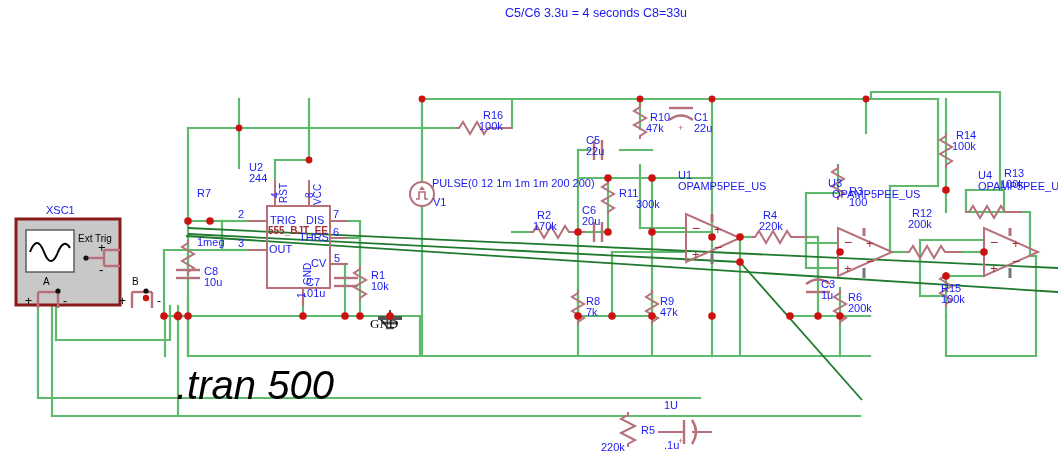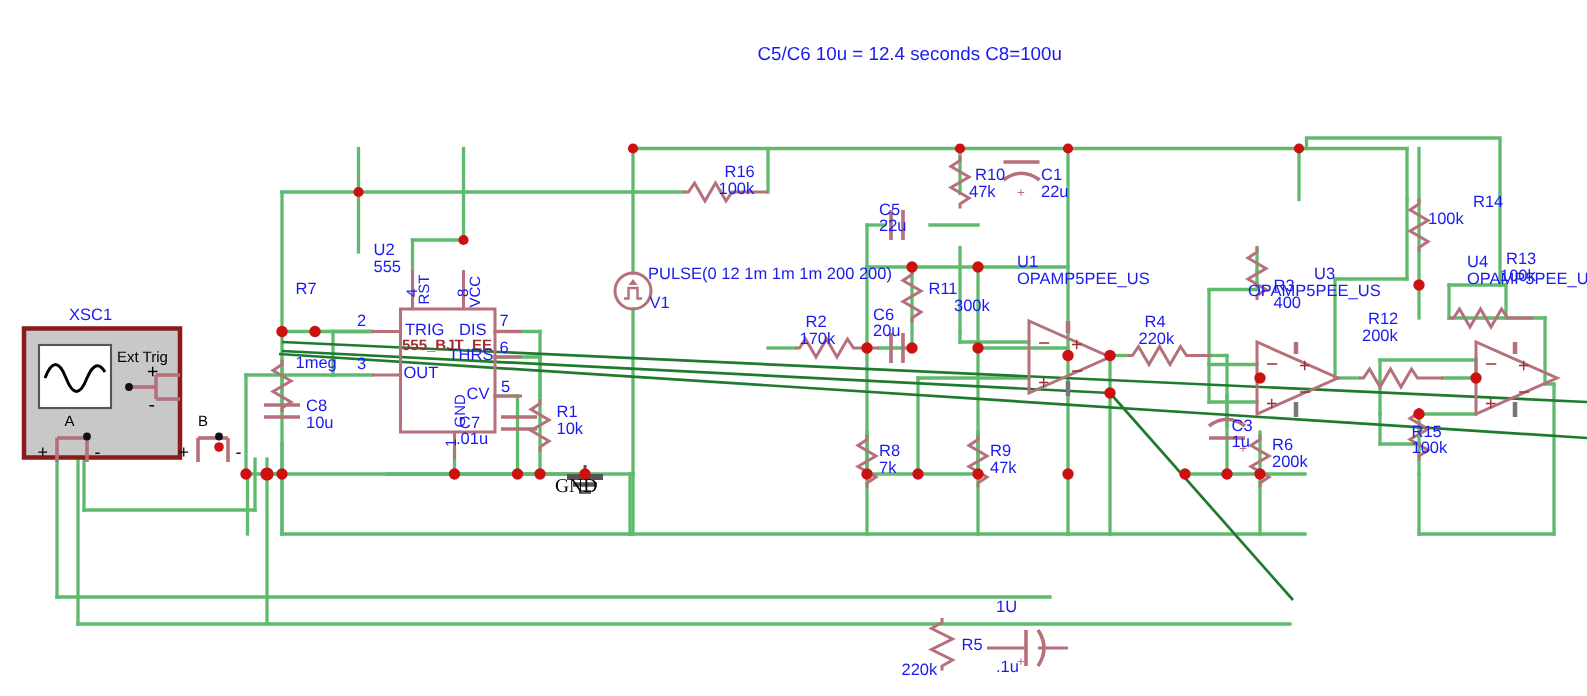--- a/index.html
+++ b/index.html
@@ -435,36 +435,37 @@
       <line x1="132" y1="292" x2="132" y2="308" stroke="#b5707a" stroke-width="2.4"></line>
       <line x1="152" y1="292" x2="152" y2="308" stroke="#b5707a" stroke-width="2.4"></line>
       <line x1="132" y1="292" x2="152" y2="292" stroke="#b5707a" stroke-width="2.4"></line>
       <circle cx="58" cy="291" r="2.6" fill="#111"></circle>
       <circle cx="146" cy="291" r="2.6" fill="#111"></circle>
       <circle cx="86" cy="258" r="2.6" fill="#111"></circle>
     </g>
 
   </svg>
 
-  <div class="note" id="note2">C5/C6 10u = 12.4 seconds C8=100u</div>
-
+  <div class="note" id="note1">C5/C6 3.3u = 4 seconds C8=33u</div>
+
+  <div id="tran">.tran 500</div>
 
   <div class="lbl" style="left:46px;top:205px;">XSC1</div>
   <div class="scopetxt" style="left:78px;top:233px;">Ext Trig</div>
   <div class="scopetxt" style="left:98px;top:240px;font-size:13px;">+</div>
   <div class="scopetxt" style="left:99px;top:262px;font-size:13px;">-</div>
   <div class="scopetxt" style="left:43px;top:276px;">A</div>
   <div class="scopetxt" style="left:25px;top:294px;font-size:12px;">+</div>
   <div class="scopetxt" style="left:63px;top:294px;font-size:12px;">-</div>
   <div class="scopetxt" style="left:132px;top:276px;">B</div>
   <div class="scopetxt" style="left:119px;top:294px;font-size:12px;">+</div>
   <div class="scopetxt" style="left:157px;top:294px;font-size:12px;">-</div>
 
   <div class="lbl" style="left:249px;top:162px;">U2</div>
-  <div class="lbl" style="left:249px;top:173px;">555</div>
+  <div class="lbl" style="left:249px;top:173px;">244</div>
   <div class="mdl" style="left:268px;top:225px;">555_BJT_EE</div>
 
   <div class="lbl sm rot" style="left:279px;top:203px;">RST</div>
   <div class="lbl sm rot" style="left:271px;top:198px;">4</div>
   <div class="lbl sm rot" style="left:313px;top:205px;">VCC</div>
   <div class="lbl sm rot" style="left:305px;top:198px;">8</div>
 
   <div class="lbl" style="left:270px;top:215px;">TRIG</div>
   <div class="lbl" style="left:238px;top:209px;">2</div>
   <div class="lbl" style="left:306px;top:215px;text-align:center;">DIS</div>
@@ -480,21 +481,21 @@
   <div class="lbl" style="left:311px;top:258px;">CV</div>
   <div class="lbl" style="left:334px;top:253px;">5</div>
 
   <div class="gndtxt" style="left:370px;top:316px;">GND</div>
 
   <div class="lbl" style="left:433px;top:197px;">V1</div>
   <div class="lbl" style="left:432px;top:178px;">PULSE(0 12 1m 1m 1m 200 200)</div>
 
   <div class="lbl" style="left:678px;top:170px;">U1</div>
   <div class="lbl" style="left:678px;top:181px;">OPAMP5PEE_US</div>
-  <div class="lbl" style="left:876px;top:178px;">U3</div>
+  <div class="lbl" style="left:828px;top:178px;">U3</div>
   <div class="lbl" style="left:832px;top:189px;">OPAMP5PEE_US</div>
   <div class="lbl" style="left:978px;top:170px;">U4</div>
   <div class="lbl" style="left:978px;top:181px;">OPAMP5PEE_US</div>
 
   <div class="lbl" style="left:197px;top:188px;">R7</div>
   <div class="lbl" style="left:197px;top:199px;margin-top:38px;">1meg</div>
 
   <div class="lbl" style="left:371px;top:270px;">R1</div>
   <div class="lbl" style="left:371px;top:281px;">10k</div>
 
@@ -513,29 +514,29 @@
   <div class="lbl" style="left:586px;top:296px;">R8</div>
   <div class="lbl" style="left:586px;top:307px;">7k</div>
 
   <div class="lbl" style="left:660px;top:296px;">R9</div>
   <div class="lbl" style="left:660px;top:307px;">47k</div>
 
   <div class="lbl" style="left:763px;top:210px;">R4</div>
   <div class="lbl" style="left:759px;top:221px;">220k</div>
 
   <div class="lbl" style="left:849px;top:186px;">R3</div>
-  <div class="lbl" style="left:849px;top:197px;">400</div>
+  <div class="lbl" style="left:849px;top:197px;">100</div>
 
   <div class="lbl" style="left:912px;top:208px;">R12</div>
   <div class="lbl" style="left:908px;top:219px;">200k</div>
 
   <div class="lbl" style="left:1004px;top:168px;">R13</div>
   <div class="lbl" style="left:1000px;top:179px;">100k</div>
 
-  <div class="lbl" style="left:956px;top:130px;margin-left:26px;">R14</div>
+  <div class="lbl" style="left:956px;top:130px;">R14</div>
   <div class="lbl" style="left:952px;top:141px;">100k</div>
 
   <div class="lbl" style="left:941px;top:283px;">R15</div>
   <div class="lbl" style="left:941px;top:294px;">100k</div>
 
   <div class="lbl" style="left:848px;top:292px;">R6</div>
   <div class="lbl" style="left:848px;top:303px;">200k</div>
 
   <div class="lbl" style="left:641px;top:425px;">R5</div>
   <div class="lbl" style="left:601px;top:442px;">220k</div>

